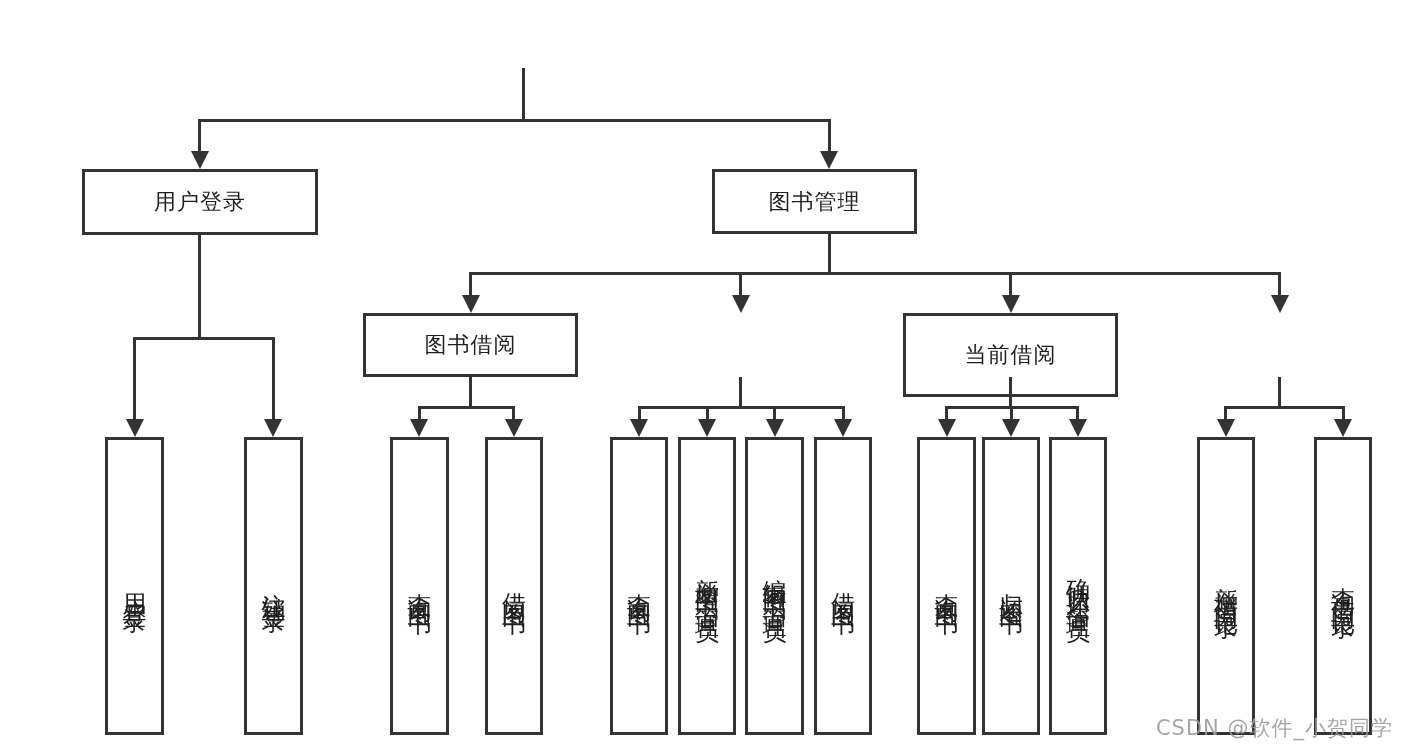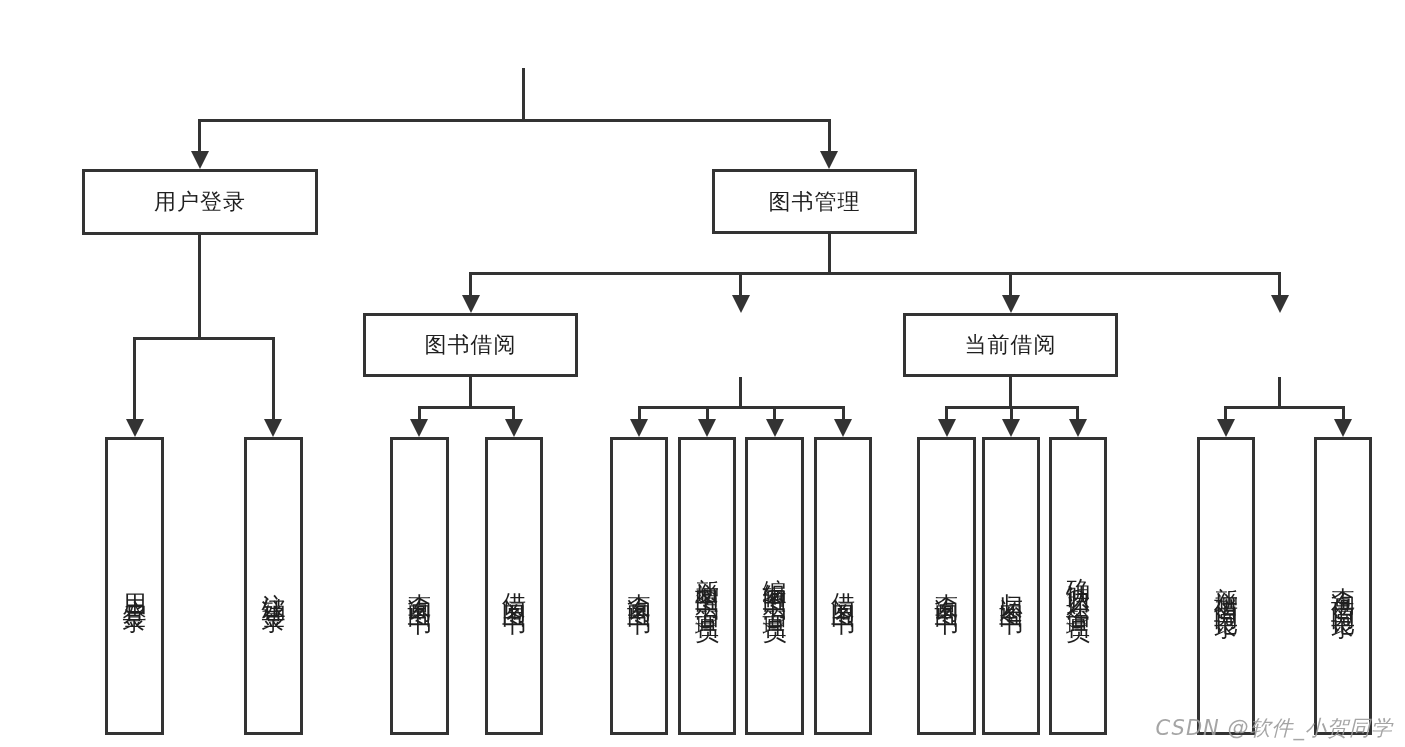--- a/index.html
+++ b/index.html
@@ -46,21 +46,20 @@
   }
   .watermark{
     position:absolute;
     top:714px;right:12px;
     font-size:21px;
     color:var(--watermark);
     opacity:.92;
     z-index:10;
     letter-spacing:1px;
     white-space:nowrap;
-    font-style:italic;
   }
 </style>
 </head>
 <body>
 
 <div class="canvas">
 
 
   <div class="box hbox" style="left:82px;top:169px;width:236px;height:66px">
     <span>用户登录</span>
@@ -68,21 +67,21 @@
 
   <div class="box hbox" style="left:712px;top:169px;width:205px;height:65px">
     <span>图书管理</span>
   </div>
 
   <div class="box hbox" style="left:363px;top:313px;width:215px;height:64px">
     <span>图书借阅</span>
   </div>
 
 
-  <div class="box hbox" style="left:903px;top:313px;width:215px;height:64px">
+  <div class="box hbox" style="left:903px;top:313px;width:215px;height:84px">
     <span>当前借阅</span>
   </div>
 
 
   <div class="box vbox" style="left:105px;top:437px;width:59px;height:298px">
     <span>用户登录</span>
   </div>
   <div class="box vbox" style="left:244px;top:437px;width:59px;height:298px">
     <span>注销登录</span>
   </div>

